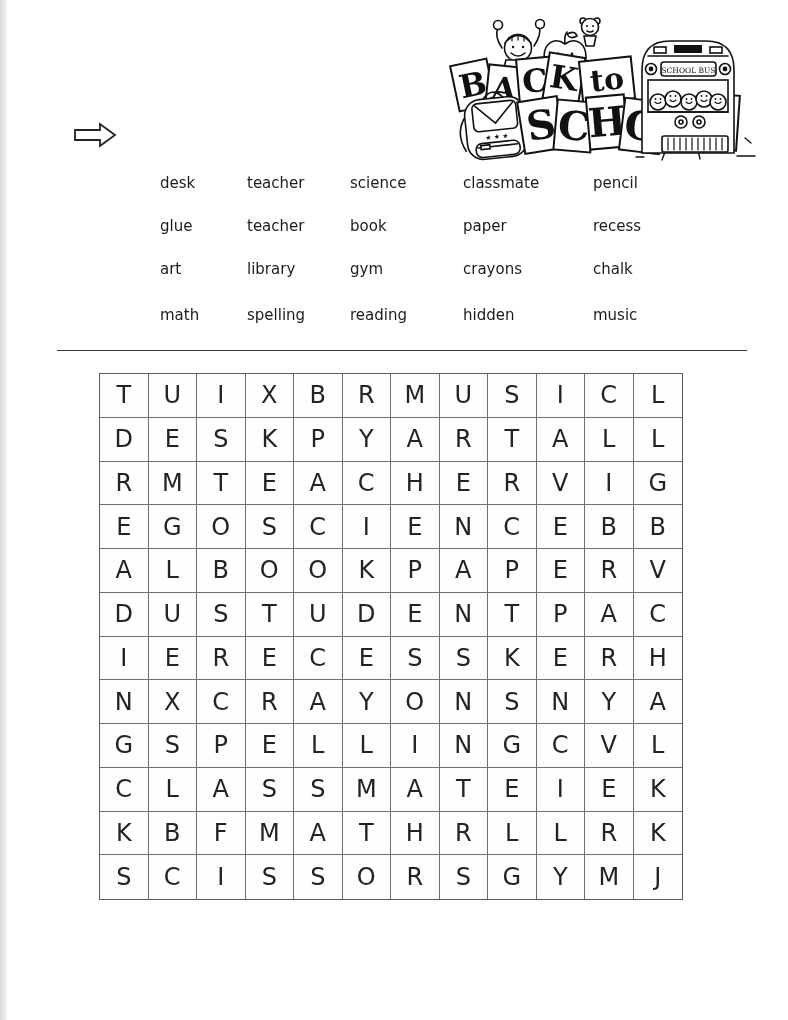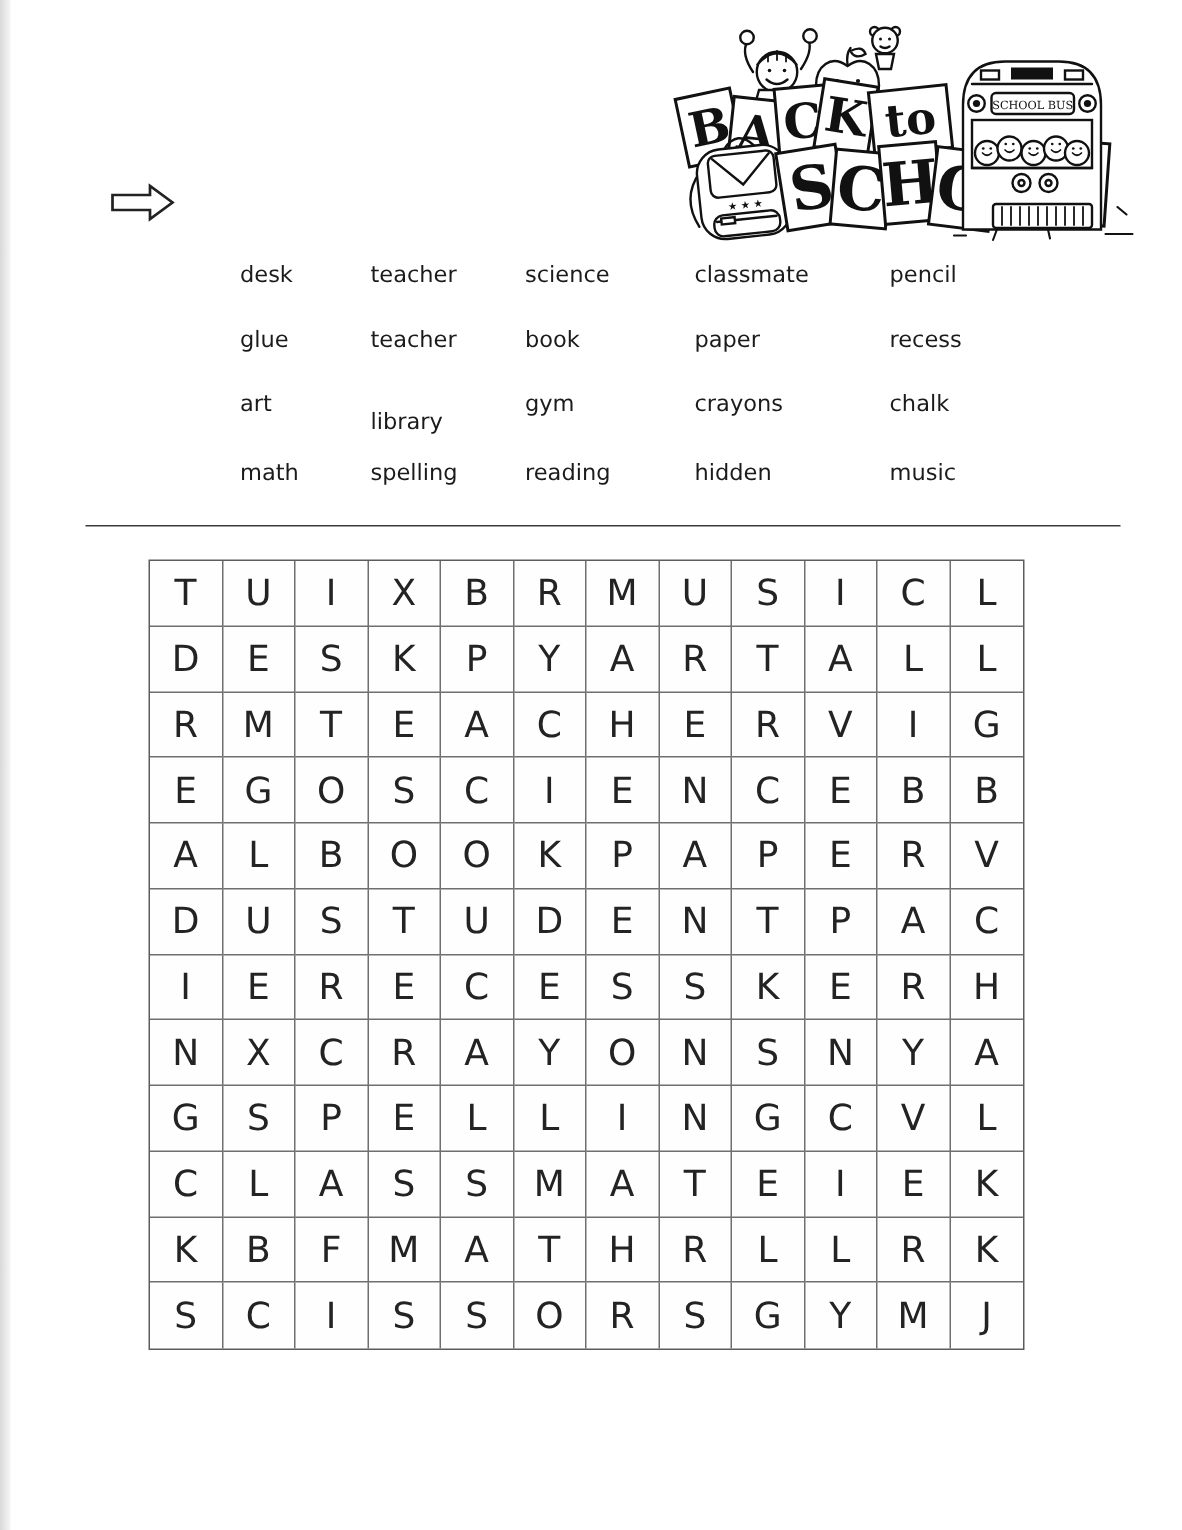--- a/index.html
+++ b/index.html
@@ -209,21 +209,21 @@
       <span class="word" style="left: 247px; top: 174px;">teacher</span>
       <span class="word" style="left: 350px; top: 174px;">science</span>
       <span class="word" style="left: 463px; top: 174px;">classmate</span>
       <span class="word" style="left: 593px; top: 174px;">pencil</span>
       <span class="word" style="left: 160px; top: 217px;">glue</span>
       <span class="word" style="left: 247px; top: 217px;">teacher</span>
       <span class="word" style="left: 350px; top: 217px;">book</span>
       <span class="word" style="left: 463px; top: 217px;">paper</span>
       <span class="word" style="left: 593px; top: 217px;">recess</span>
       <span class="word" style="left: 160px; top: 260px;">art</span>
-      <span class="word" style="left: 247px; top: 272px;">library</span>
+      <span class="word" style="left: 247px; top: 260px;">library</span>
       <span class="word" style="left: 350px; top: 260px;">gym</span>
       <span class="word" style="left: 463px; top: 260px; text-align: center;">crayons</span>
       <span class="word" style="left: 593px; top: 260px;">chalk</span>
       <span class="word" style="left: 160px; top: 306px;">math</span>
       <span class="word" style="left: 247px; top: 306px;">spelling</span>
       <span class="word" style="left: 350px; top: 306px;">reading</span>
       <span class="word" style="left: 463px; top: 306px;">hidden</span>
       <span class="word" style="left: 593px; top: 306px;">music</span>
     </div>
 

